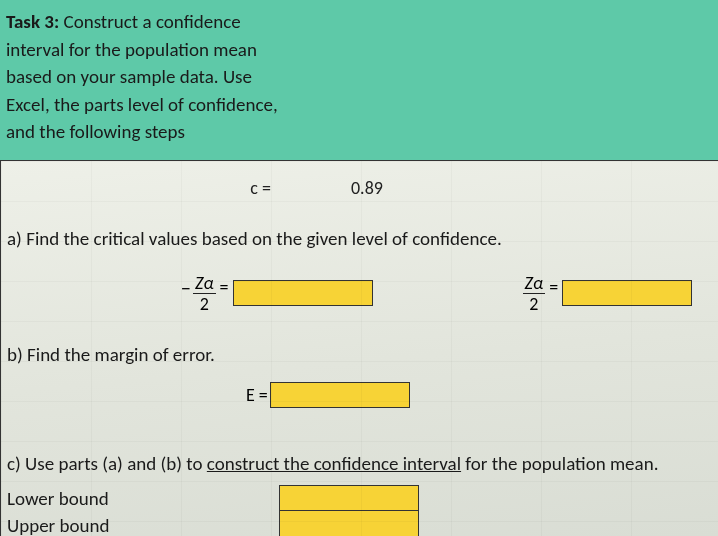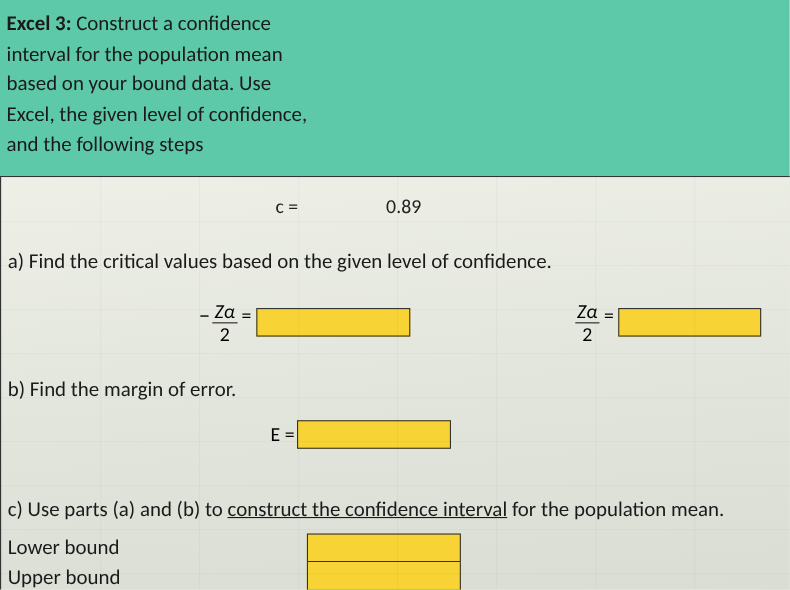--- a/index.html
+++ b/index.html
@@ -146,22 +146,22 @@
     border: 1.5px solid #333;
   }
   .bound-box + .bound-box { border-top: none; }
   .underline { text-decoration: underline; }
 </style>
 </head>
 <body>
 
 <div class="header-full">
   <div class="header-text">
-    <span class="bold">Excel 3:</span>
-    <span>Construct a confidence interval for the population mean based on your bound data.  Use Excel, the given level of confidence, and the following steps</span>
+    <span class="bold">Task 3:</span>
+    <span>Construct a confidence interval for the population mean based on your sample data.  Use Excel, the parts level of confidence, and the following steps</span>
   </div>
 </div>
 
 <div class="body-area grid-lines">
 
   <div class="row-c">
     <div class="c-label">c =</div>
     <div class="c-value">0.89</div>
   </div>
 

